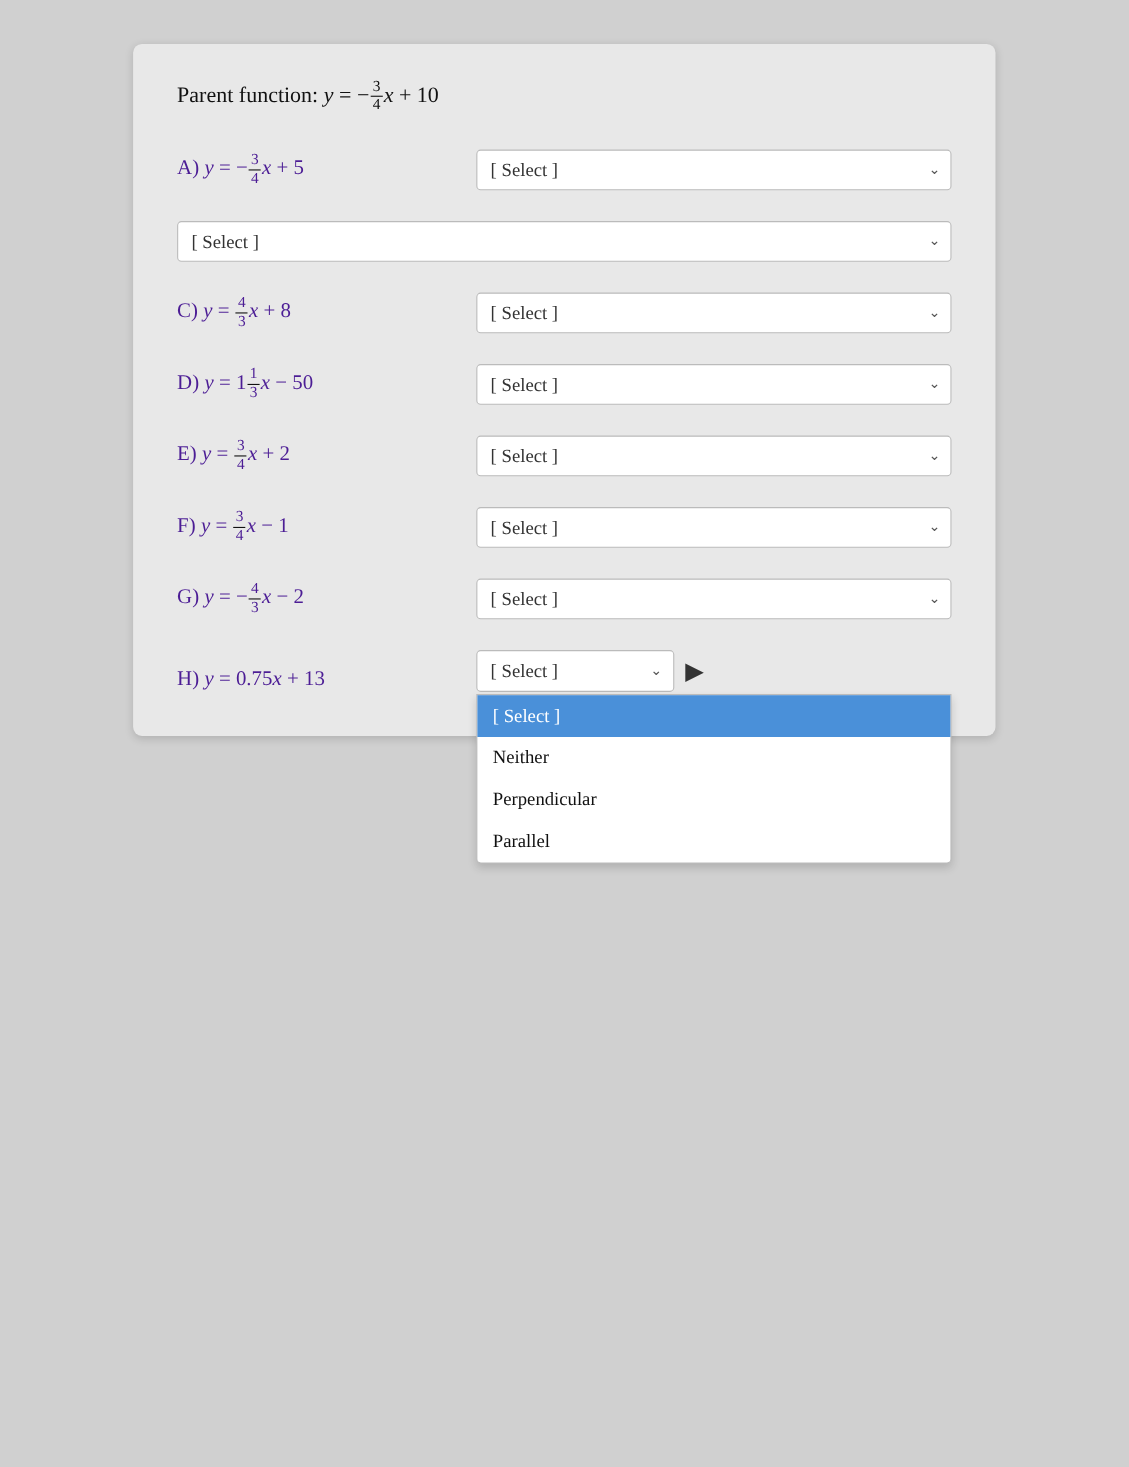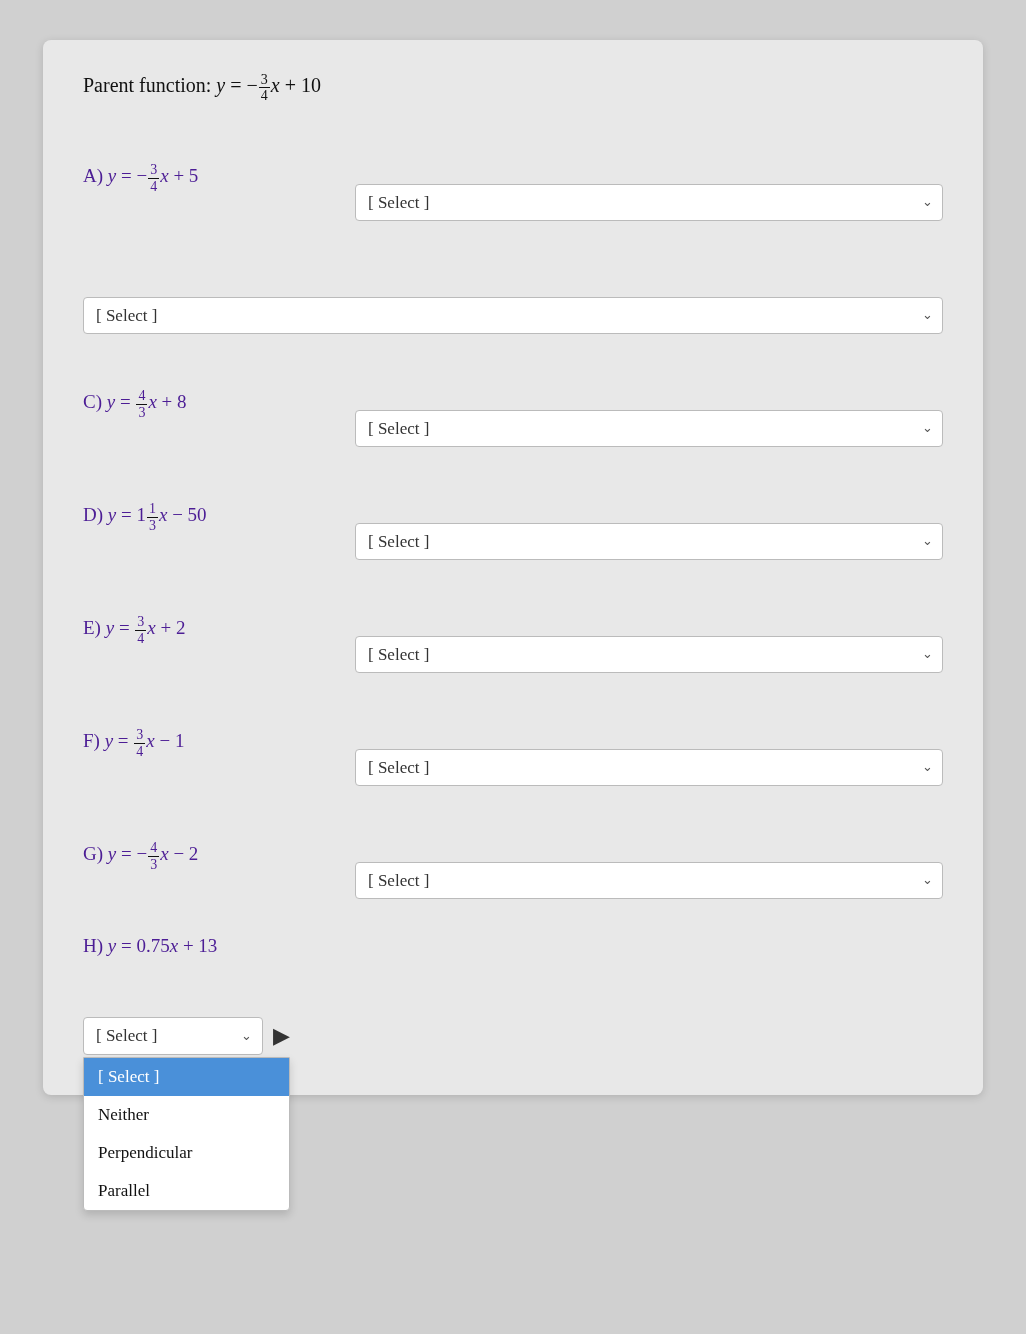--- a/index.html
+++ b/index.html
@@ -10,21 +10,21 @@
       display: flex;
       justify-content: center;
       align-items: flex-start;
       min-height: 100vh;
     }
     .card {
       background: #e8e8e8;
       border-radius: 8px;
       padding: 32px 40px 40px 40px;
       margin: 40px 20px;
-      width: 940px;
+      width: 784px;
       box-shadow: 0 2px 8px rgba(0,0,0,0.15);
     }
     .parent-function {
       font-size: 20px;
       margin-bottom: 32px;
       color: #111;
     }
     .row {
       display: flex;
       align-items: center;
@@ -33,21 +33,20 @@
     }
     .label {
       font-size: 19px;
       color: #4c1d95;
       min-width: 260px;
       flex-shrink: 0;
     }
     .select-wrapper {
       position: relative;
       flex: 1;
-      margin-top: 48px;
     }
     .select-box {
       width: 100%;
       background: #fff;
       border: 1px solid #bbb;
       border-radius: 4px;
       padding: 8px 36px 8px 12px;
       font-size: 17px;
       color: #333;
       appearance: none;
@@ -225,21 +224,21 @@
       <select class="select-box">
         <option value="">[ Select ]</option>
         <option value="parallel">Parallel</option>
         <option value="perpendicular">Perpendicular</option>
         <option value="neither">Neither</option>
       </select>
       <span class="chevron">⌄</span>
     </div>
   </div>
 
-  <div class="row" style="align-items:flex-start; margin-bottom: 0; flex-direction: column;">
+  <div class="row" style="align-items:flex-end; margin-bottom: 0;">
     <div class="label" style="padding-top:8px;">
       H) <em>y</em> = 0.75<em>x</em> + 13
     </div>
     <div class="select-wrapper" style="position:relative;">
       <div style="display:flex; align-items:center; gap:6px;">
         <div style="background:#fff; border:1px solid #bbb; border-radius:4px; padding:8px 36px 8px 12px; font-size:17px; color:#333; min-width:180px; position:relative; cursor:pointer;">
           <span>[ Select ]</span>
           <span style="position:absolute; right:10px; top:50%; transform:translateY(-50%); color:#555; font-size:13px;">⌄</span>
         </div>
         <span style="font-size:22px; color:#333; margin-left:4px;">▶</span>

